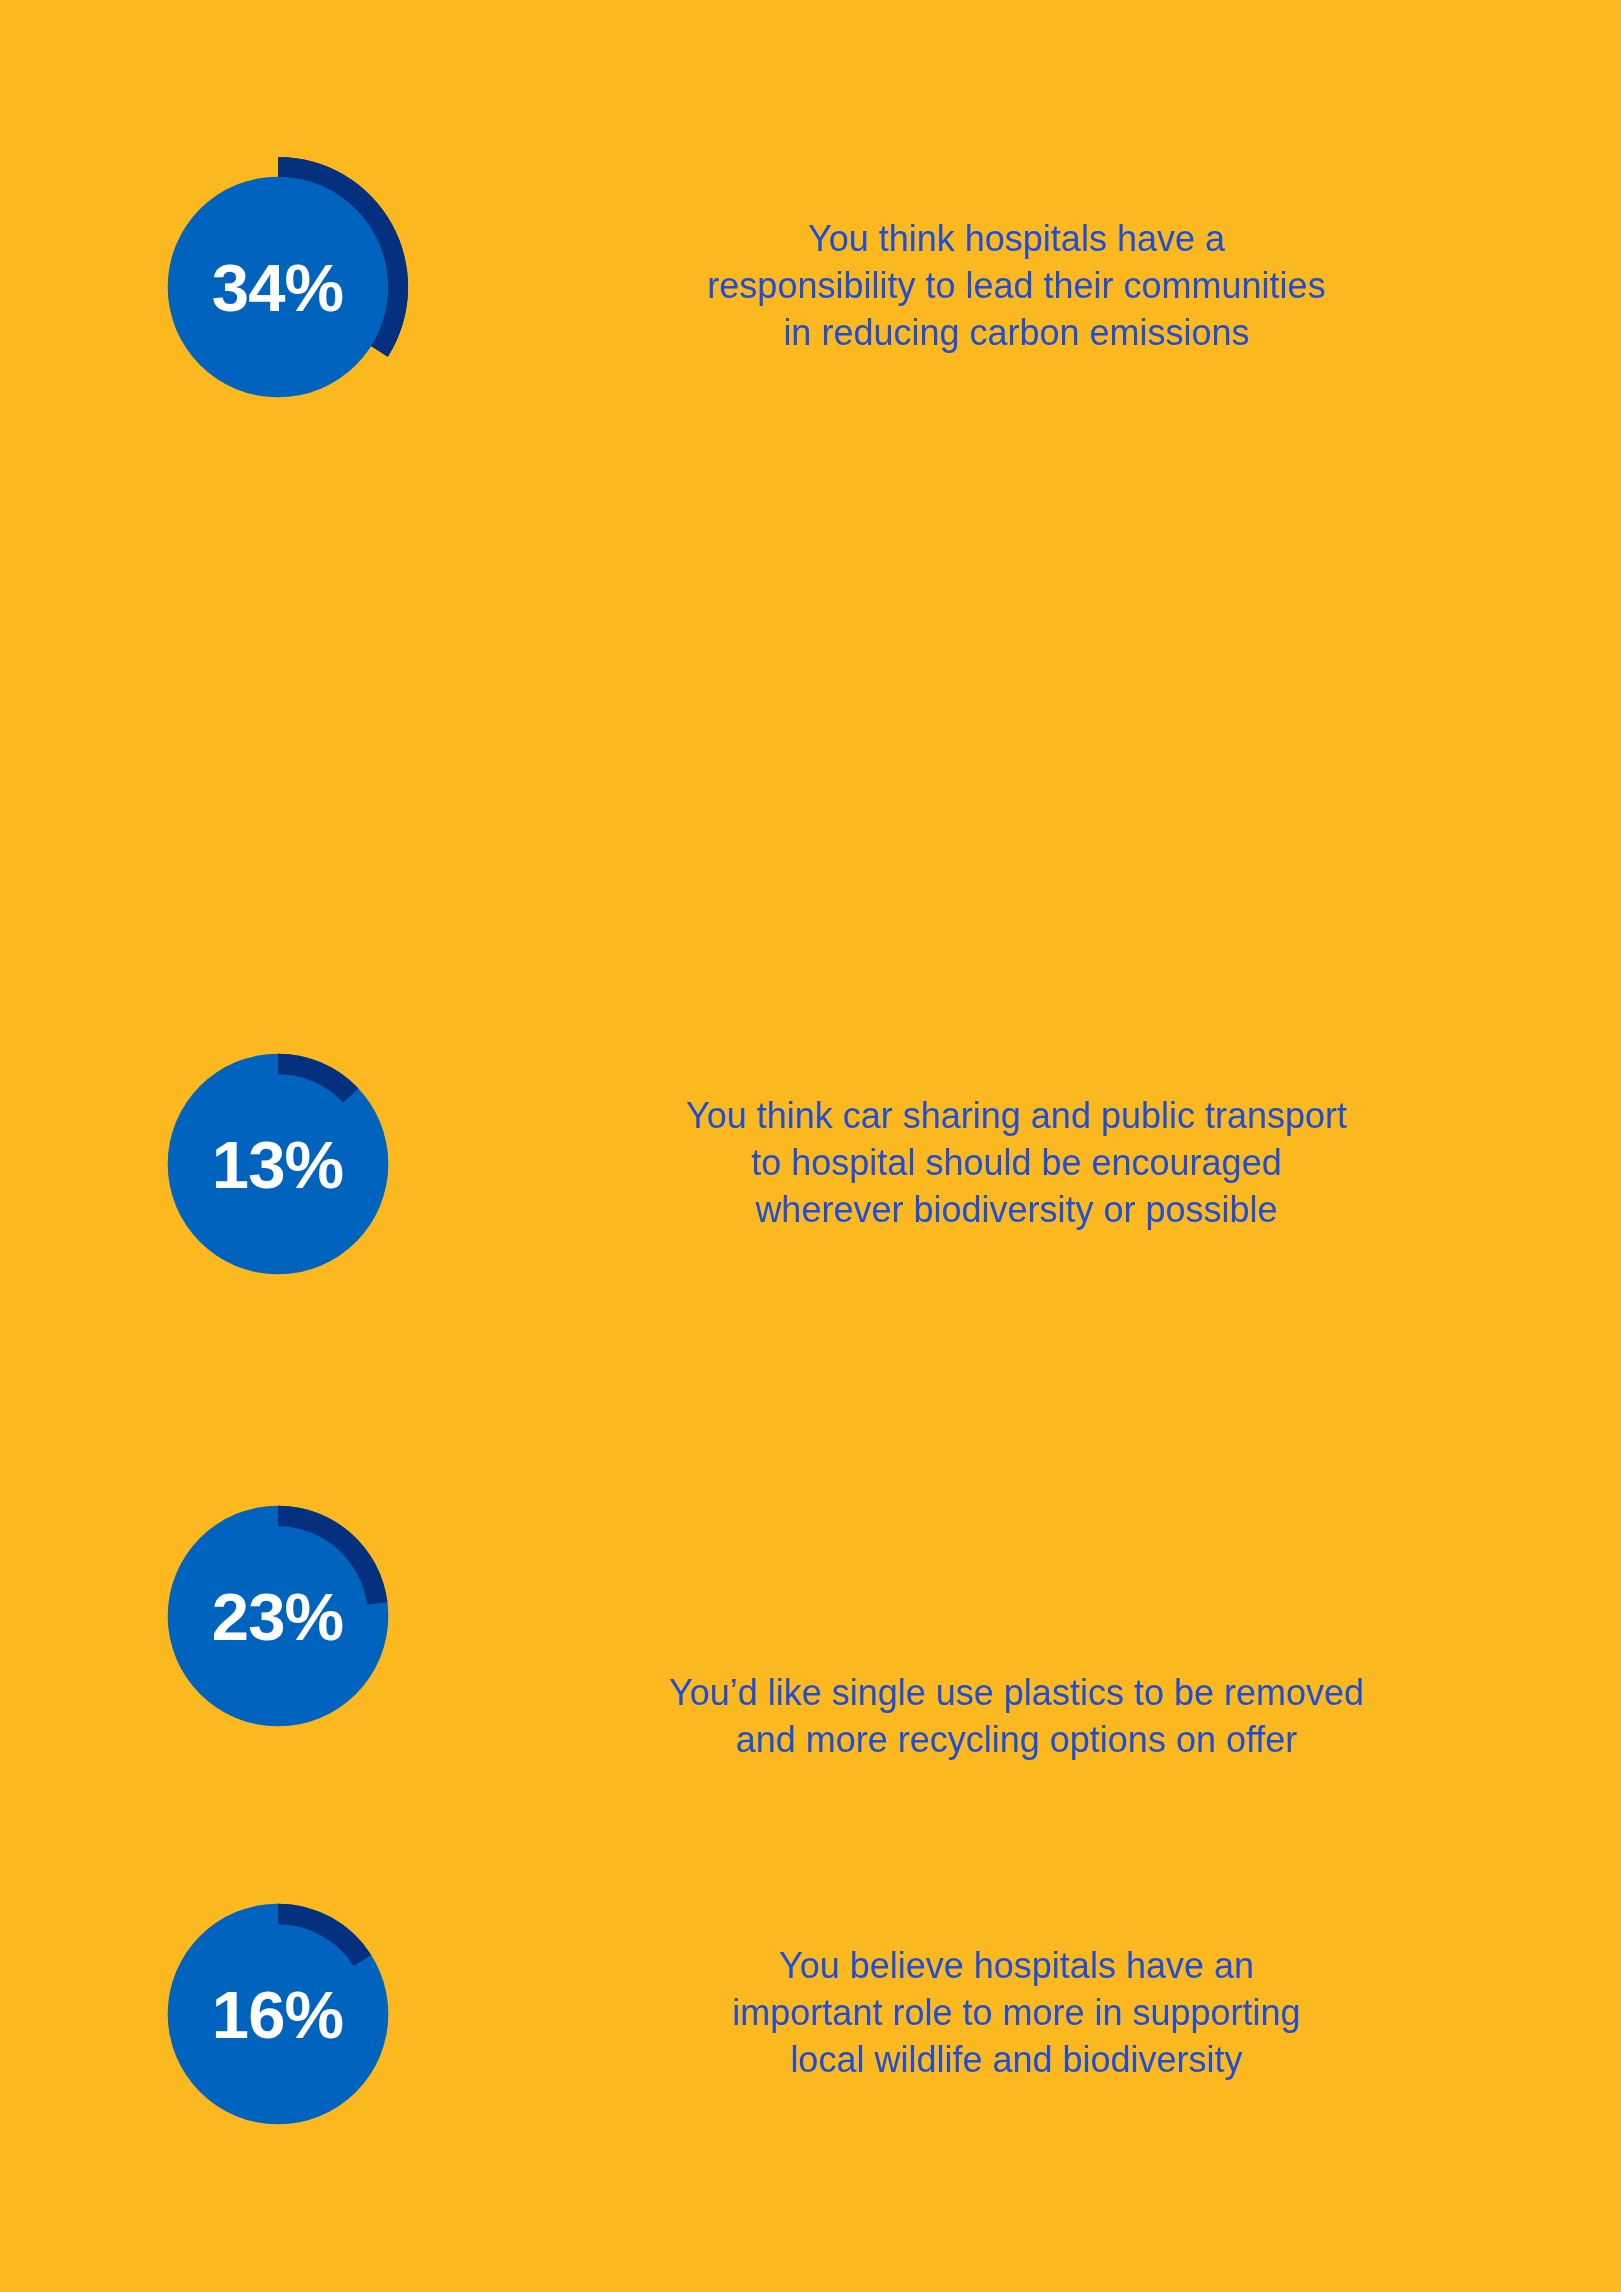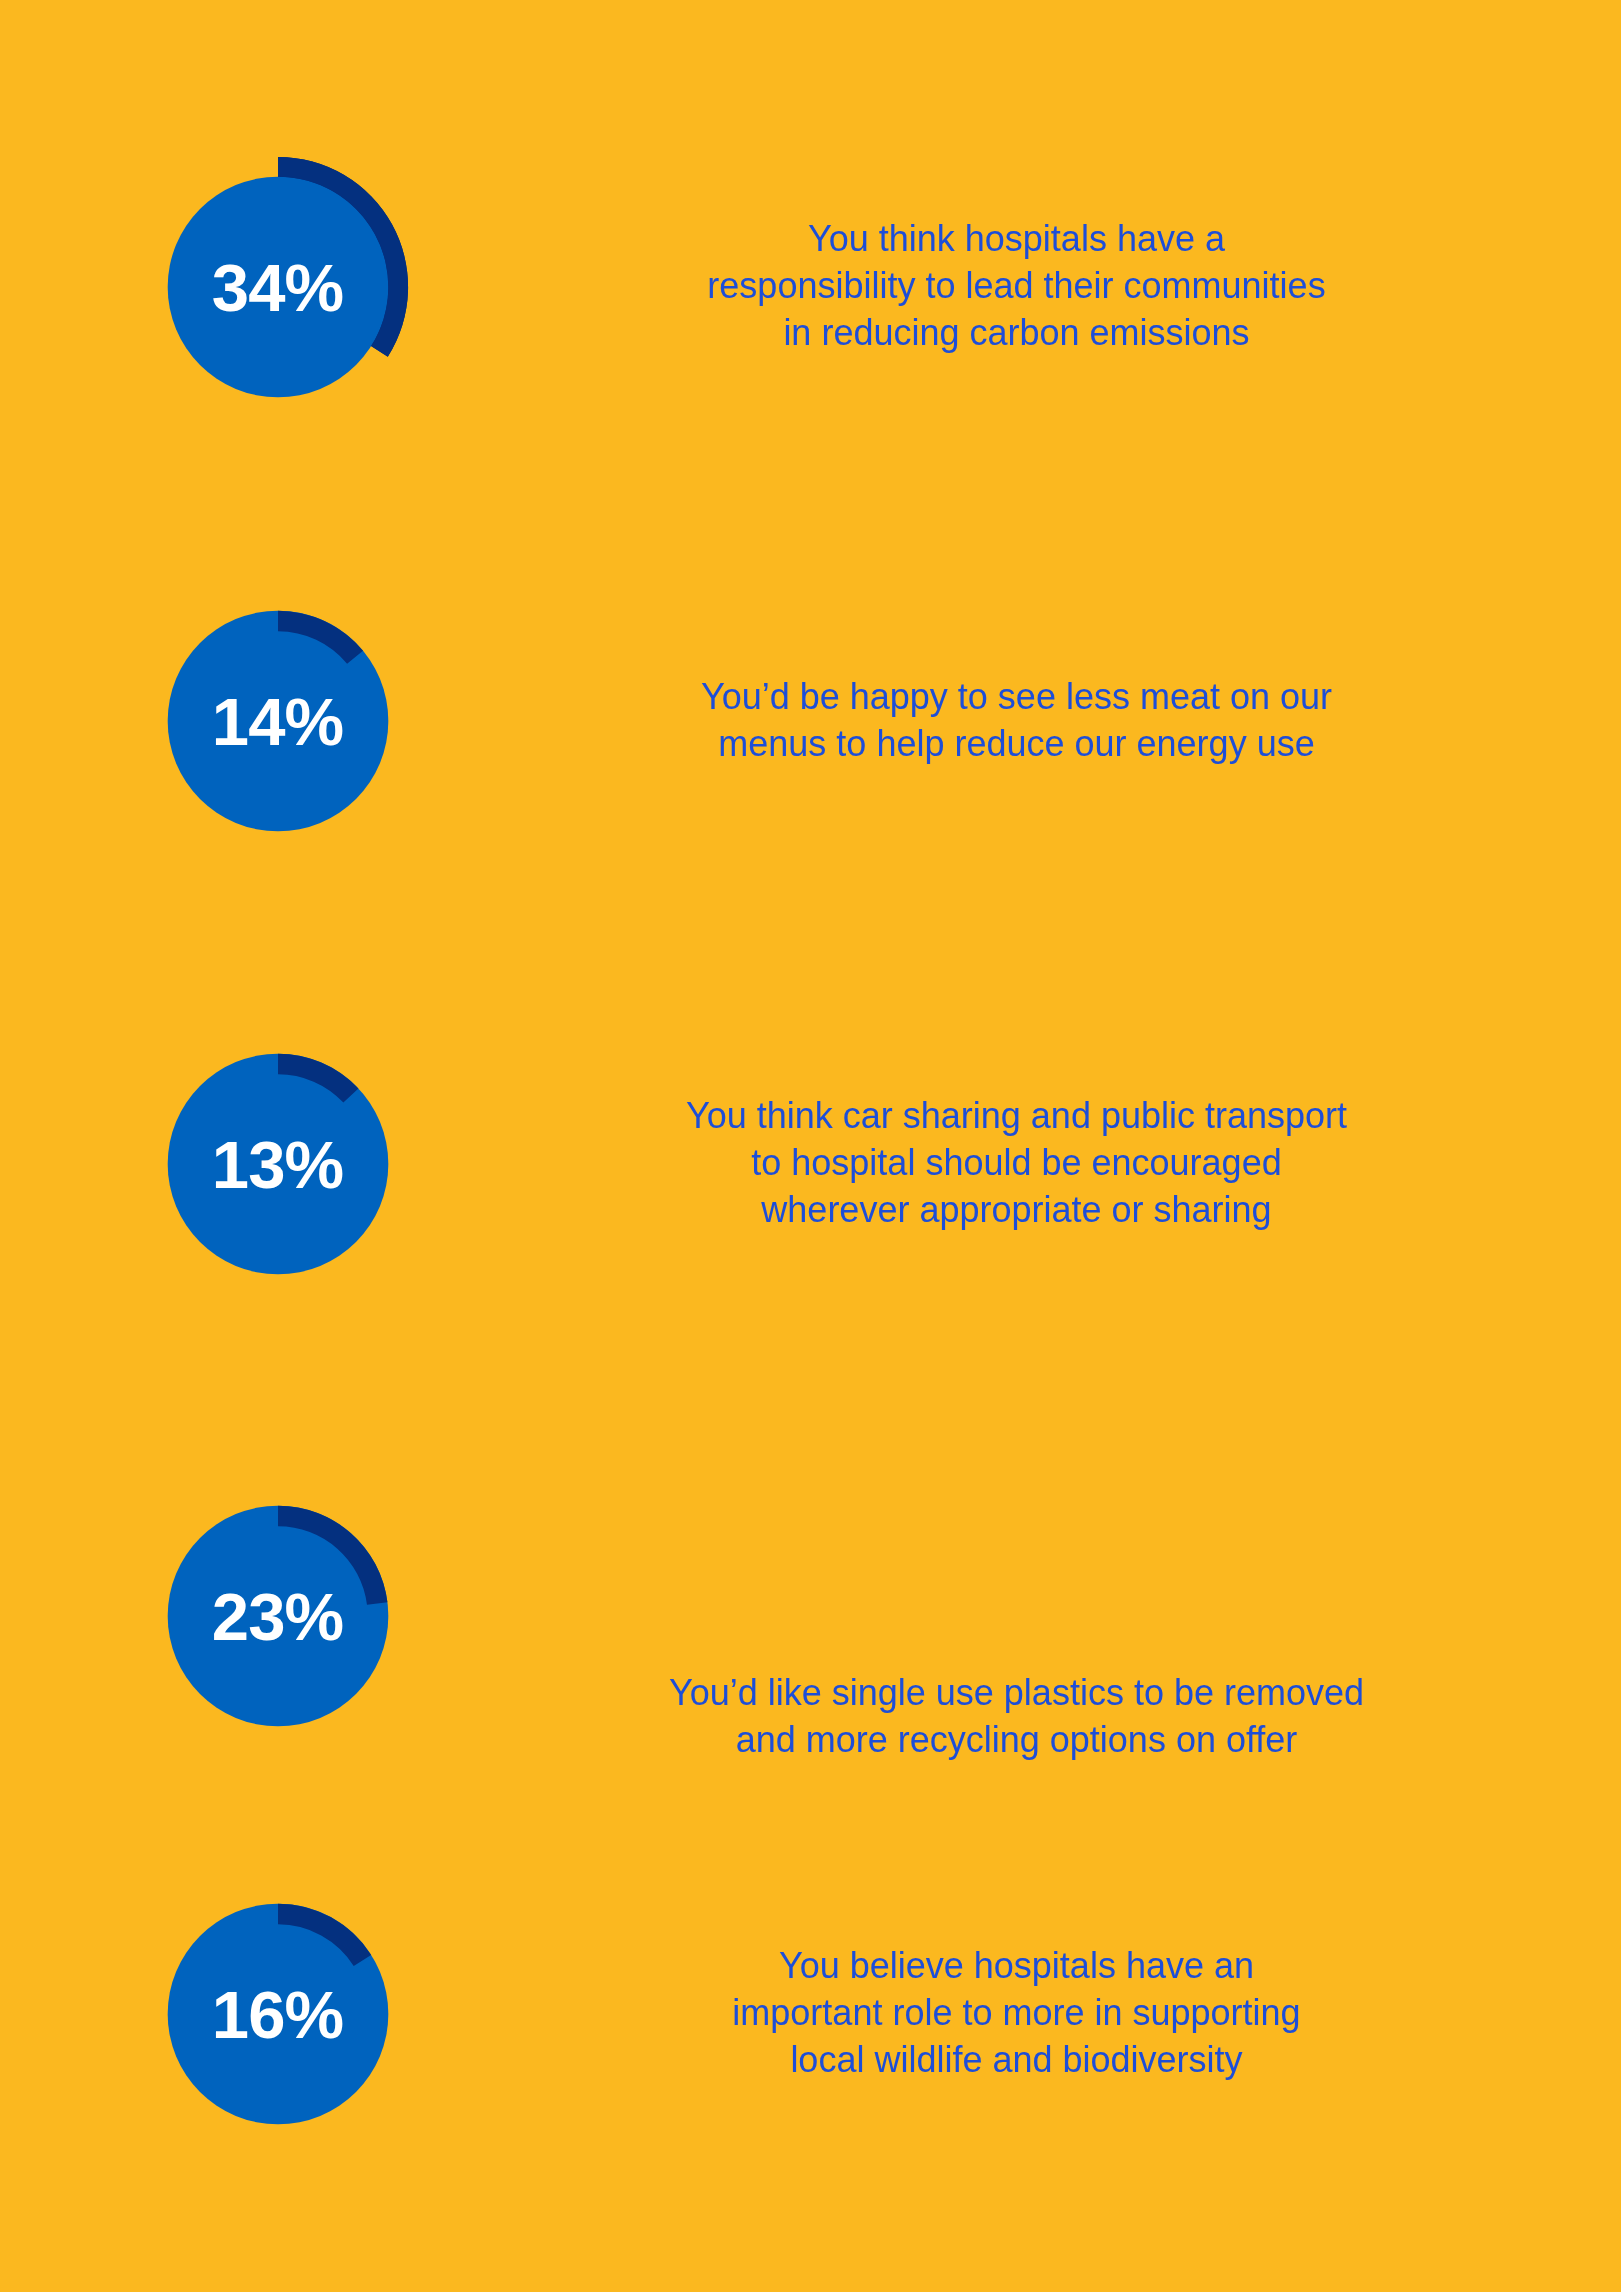--- a/index.html
+++ b/index.html
@@ -103,50 +103,35 @@
         <div class="pct-label">34%</div>
       </div>
     </div>
     <div class="caption-cell">
       <div class="caption-text">You think hospitals have a
 responsibility to lead their communities
 in reducing carbon emissions</div>
     </div>
   </div>
 
-  <div class="stat-row" style="top:537px;height:367px;">
-    <div class="chart-cell">
-      <div class="donut-wrap">
-        <svg class="donut-svg" width="296" height="296" viewBox="0 0 330 330">
-            <circle cx="165" cy="165" r="123" fill="#0063BE"></circle>
-            <path d="M 165 42 A 123 123 0 0 1 259.77312886142204 86.59684926091116 L 242.0513242775789 101.25760102513102 A 100 100 0 0 0 165 65 Z" fill="#04307F"></path>
-          </svg>
-        <div class="pct-label">14%</div>
-      </div>
-    </div>
-    <div class="caption-cell">
-      <div class="caption-text">You’d be happy to see less meat on our
-menus to help reduce our energy use</div>
-    </div>
-  </div>
 
   <div class="stat-row" style="top:980px;height:367px;">
     <div class="chart-cell">
       <div class="donut-wrap">
         <svg class="donut-svg" width="296" height="296" viewBox="0 0 330 330">
             <circle cx="165" cy="165" r="123" fill="#0063BE"></circle>
             <path d="M 165 42 A 123 123 0 0 1 254.6631411728336 80.8007059707713 L 237.89686274214114 96.54528940713114 A 100 100 0 0 0 165 65 Z" fill="#04307F"></path>
           </svg>
         <div class="pct-label">13%</div>
       </div>
     </div>
     <div class="caption-cell">
       <div class="caption-text">You think car sharing and public transport
 to hospital should be encouraged
-wherever appropriate or sharing</div>
+wherever biodiversity or possible</div>
     </div>
   </div>
 
   <div class="stat-row" style="top:1397px;height:367px;align-items:flex-end;">
     <div class="chart-cell">
       <div class="donut-wrap">
         <svg class="donut-svg" width="296" height="296" viewBox="0 0 330 330">
             <circle cx="165" cy="165" r="123" fill="#0063BE"></circle>
             <path d="M 165 42 A 123 123 0 0 1 287.03010826168077 149.58401227159058 L 264.21147013144775 152.46667664356957 A 100 100 0 0 0 165 65 Z" fill="#04307F"></path>
           </svg>

